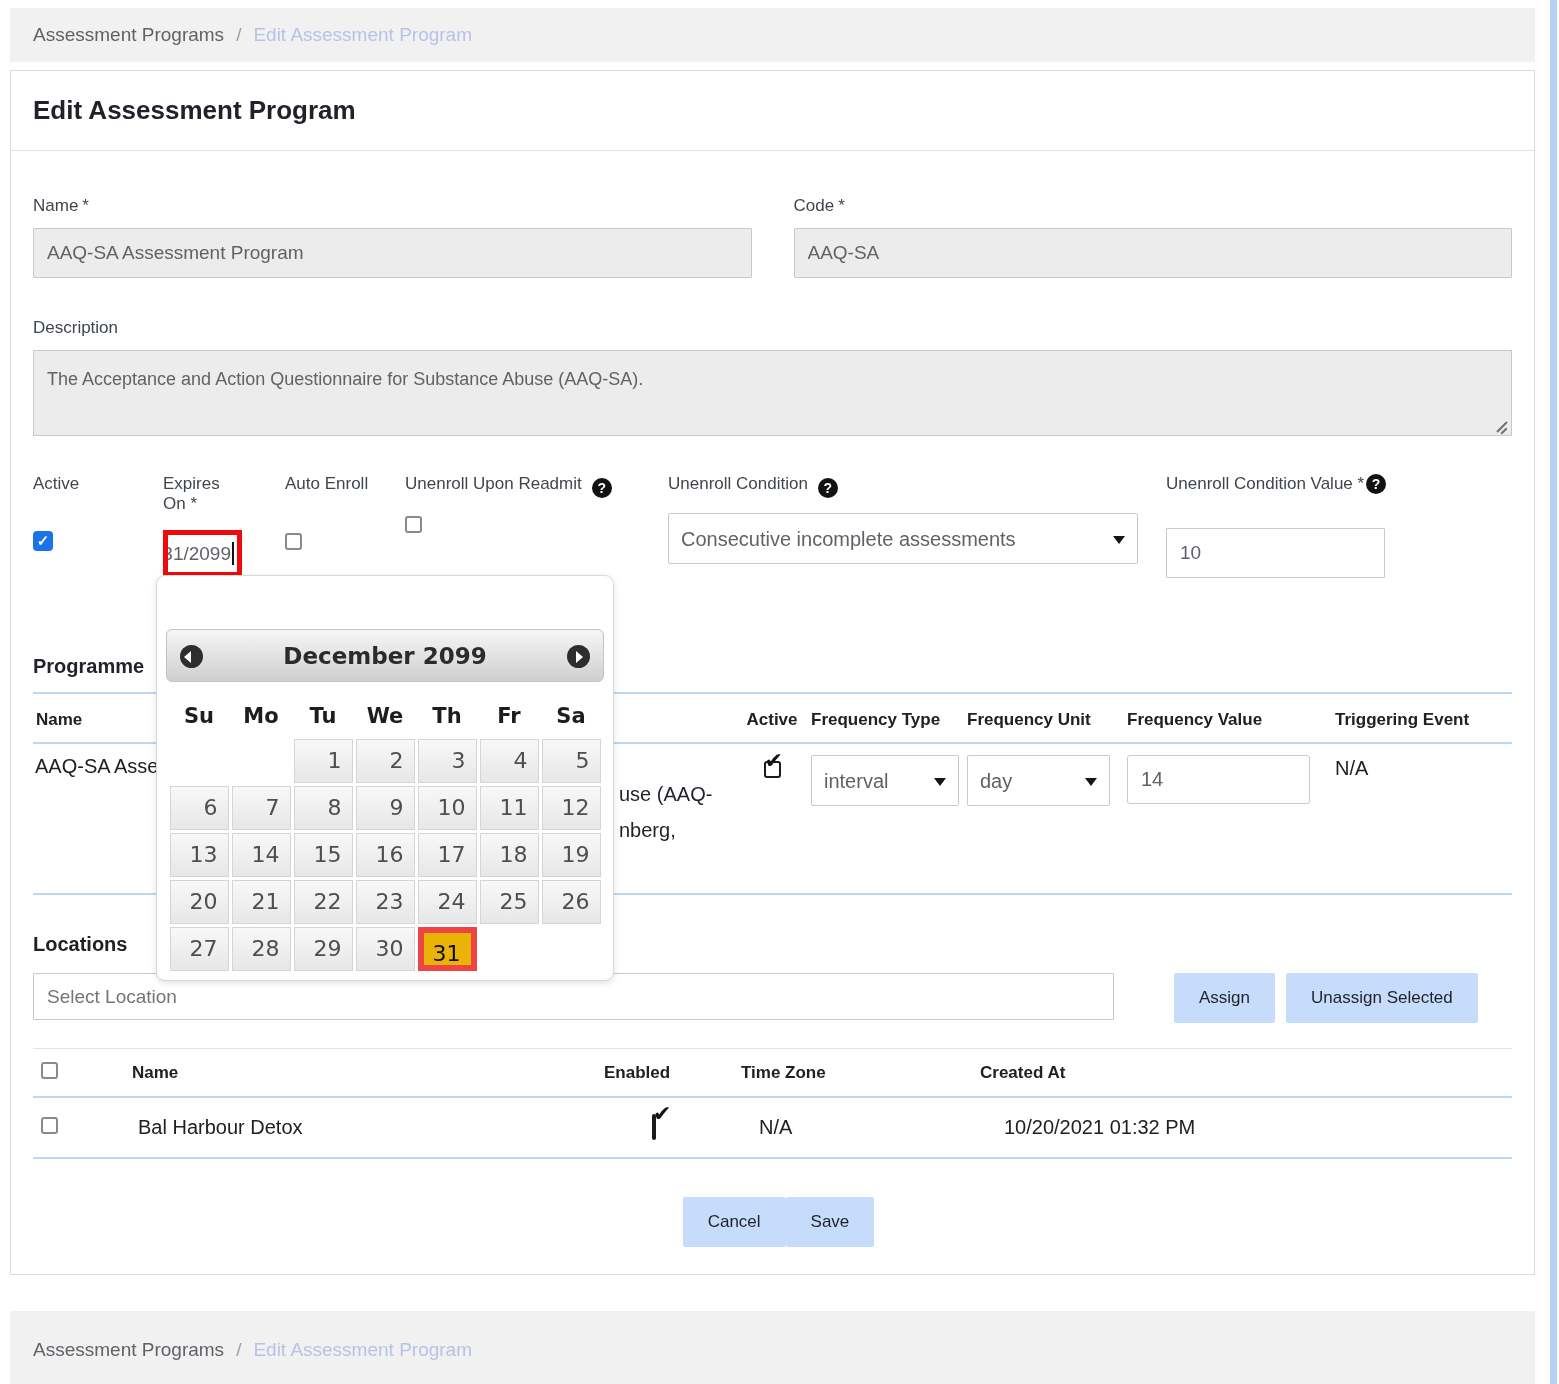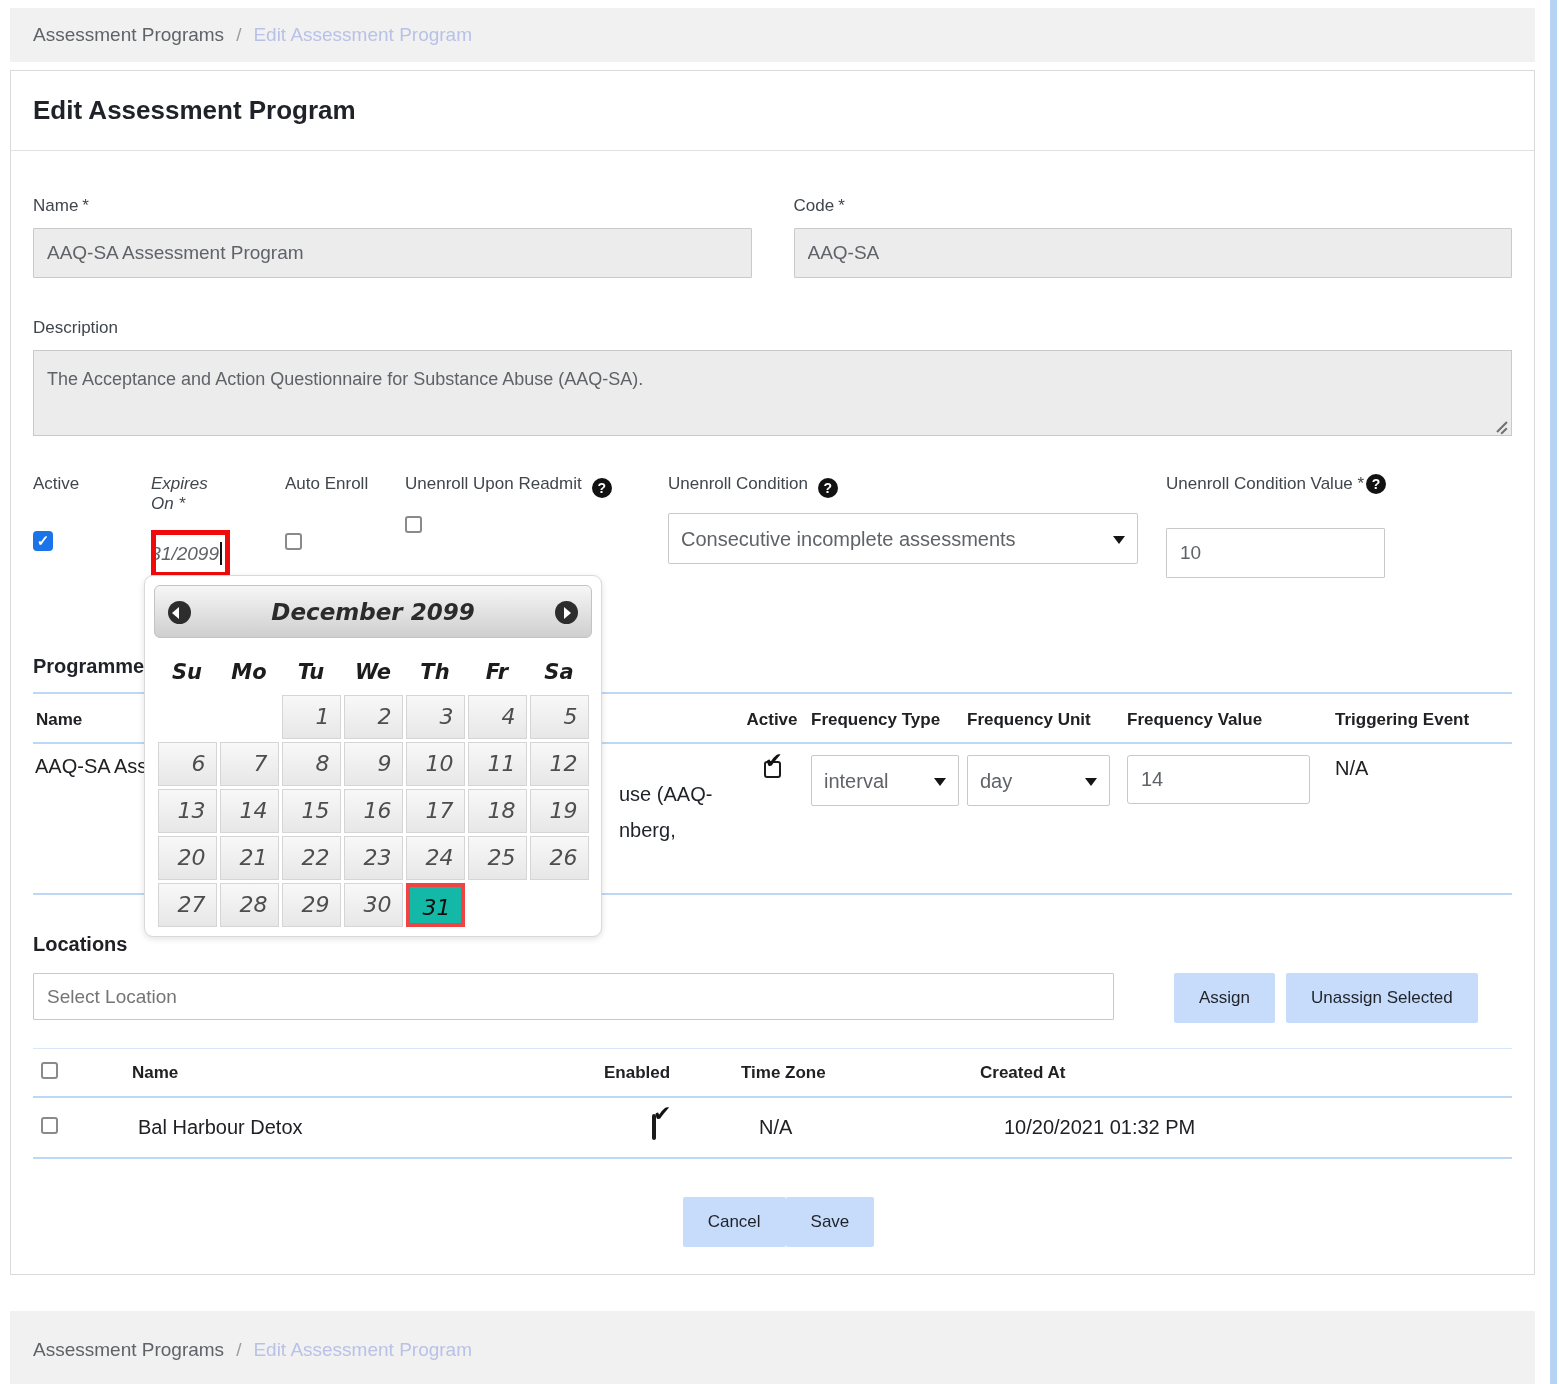--- a/index.html
+++ b/index.html
@@ -54,34 +54,34 @@
   .sel select { appearance:none; -webkit-appearance:none; width:100%; height:51px; border:1px solid #c9c9c9;
                 background:#fff; color:#5f6368; font-family:inherit; font-size:20px; padding:0 34px 0 12px; border-radius:2px; }
   .sel::after { content:""; position:absolute; right:13px; top:50%; margin-top:-3px;
                 border:6px solid transparent; border-top:8px solid #151515; pointer-events:none; }
 
   
   .datepicker { position:absolute; left:-7px; top:101px; z-index:30; width:458px; background:#fff;
                 border:1px solid #d9d9d9; border-radius:9px; padding:9px; box-shadow:0 2px 6px rgba(0,0,0,.12);
                 font-family:"DejaVu Sans", sans-serif; }
   .dp-header { position:relative; height:53px; border:1px solid #c3c3c3; border-radius:6px;
-               background:linear-gradient(#f6f6f6,#cfcfcf); display:flex; align-items:center; justify-content:center; }
+               background:linear-gradient(#f6f6f6,#cfcfcf); display:flex; align-items:center; justify-content:center;margin-top:44px; }
   .dp-title { font-size:23px; font-weight:700; color:#2b2b2b; }
   .dp-nav { position:absolute; top:15px; width:23px; height:23px; border-radius:50%; background:#2d2d2d; }
   .dp-nav.prev { left:13px; } .dp-nav.next { right:13px; }
   .dp-nav::after { content:""; position:absolute; top:6px; border:6px solid transparent; }
   .dp-nav.prev::after { left:4px; border-right:7px solid #fff; border-left:none; }
   .dp-nav.next::after { left:9px; border-left:7px solid #fff; border-right:none; }
   .dp-grid { display:grid; grid-template-columns:repeat(7,59px); column-gap:3px; row-gap:3px;
              justify-content:center; margin-top:14px; }
   .dp-dow { font-size:21px; font-weight:700; color:#1d1d1d; text-align:center; height:40px; line-height:40px; }
   .dp-cell { height:44px; line-height:42px; font-size:22px; color:#4e4e4e; text-align:right; padding-right:10px;
              border:1px solid #d5d5d5; background:linear-gradient(#f8f8f8,#e7e7e7); }
   .dp-cell.empty { border:none; background:none; }
-  .dp-cell.selected { background:#14b8a6; border:4px solid #ef4444; color:#0d0d0d; }
+  .dp-cell.selected { background:#eab308; border:6px solid #ef4444; color:#0d0d0d; }
 
   
   .sec-title { font-size:20px; font-weight:700; color:#1f2329; padding-bottom:14px; border-bottom:2px solid #bcd8f5; }
   .ptable-head, .ptable-row { display:grid; grid-template-columns:700px 78px 156px 160px 202px 1fr; align-items:start; }
   .ptable-head { padding:16px 0 12px; border-bottom:2px solid #bcd8f5; font-size:17px; font-weight:700; }
   .ptable-row { padding-top:11px; height:151px; border-bottom:2px solid #bcd8f5; }
   .ptable-head .c-active { text-align:center; }
   .pname-cell { position:relative; font-size:20px; padding-left:2px; }
   .frag { position:absolute; left:586px; font-size:20px; color:#1f2329; }
   .frag.f1 { top:28px; } .frag.f2 { top:64px; }
@@ -156,21 +156,21 @@
 
       <div class="flags">
 
         <div class="fgroup" style="left:0; width:90px;">
           <span class="lbl lblh">Active</span>
           <div class="chk blue">
               <span>✓</span>
             </div>
         </div>
 
-        <div class="fgroup" style="left:118px; width:86px;font-style:italic;">
+        <div class="fgroup" style="left:130px; width:86px;">
           <span class="lbl lblh" style="width:72px;">Expires On *</span>
           <div class="expires-box">
             <div class="expires-val">
                 <span>12/31/2099</span>
                 <span class="caret"></span>
               </div>
           </div>
 
           <div class="datepicker">
             <div class="dp-header">

